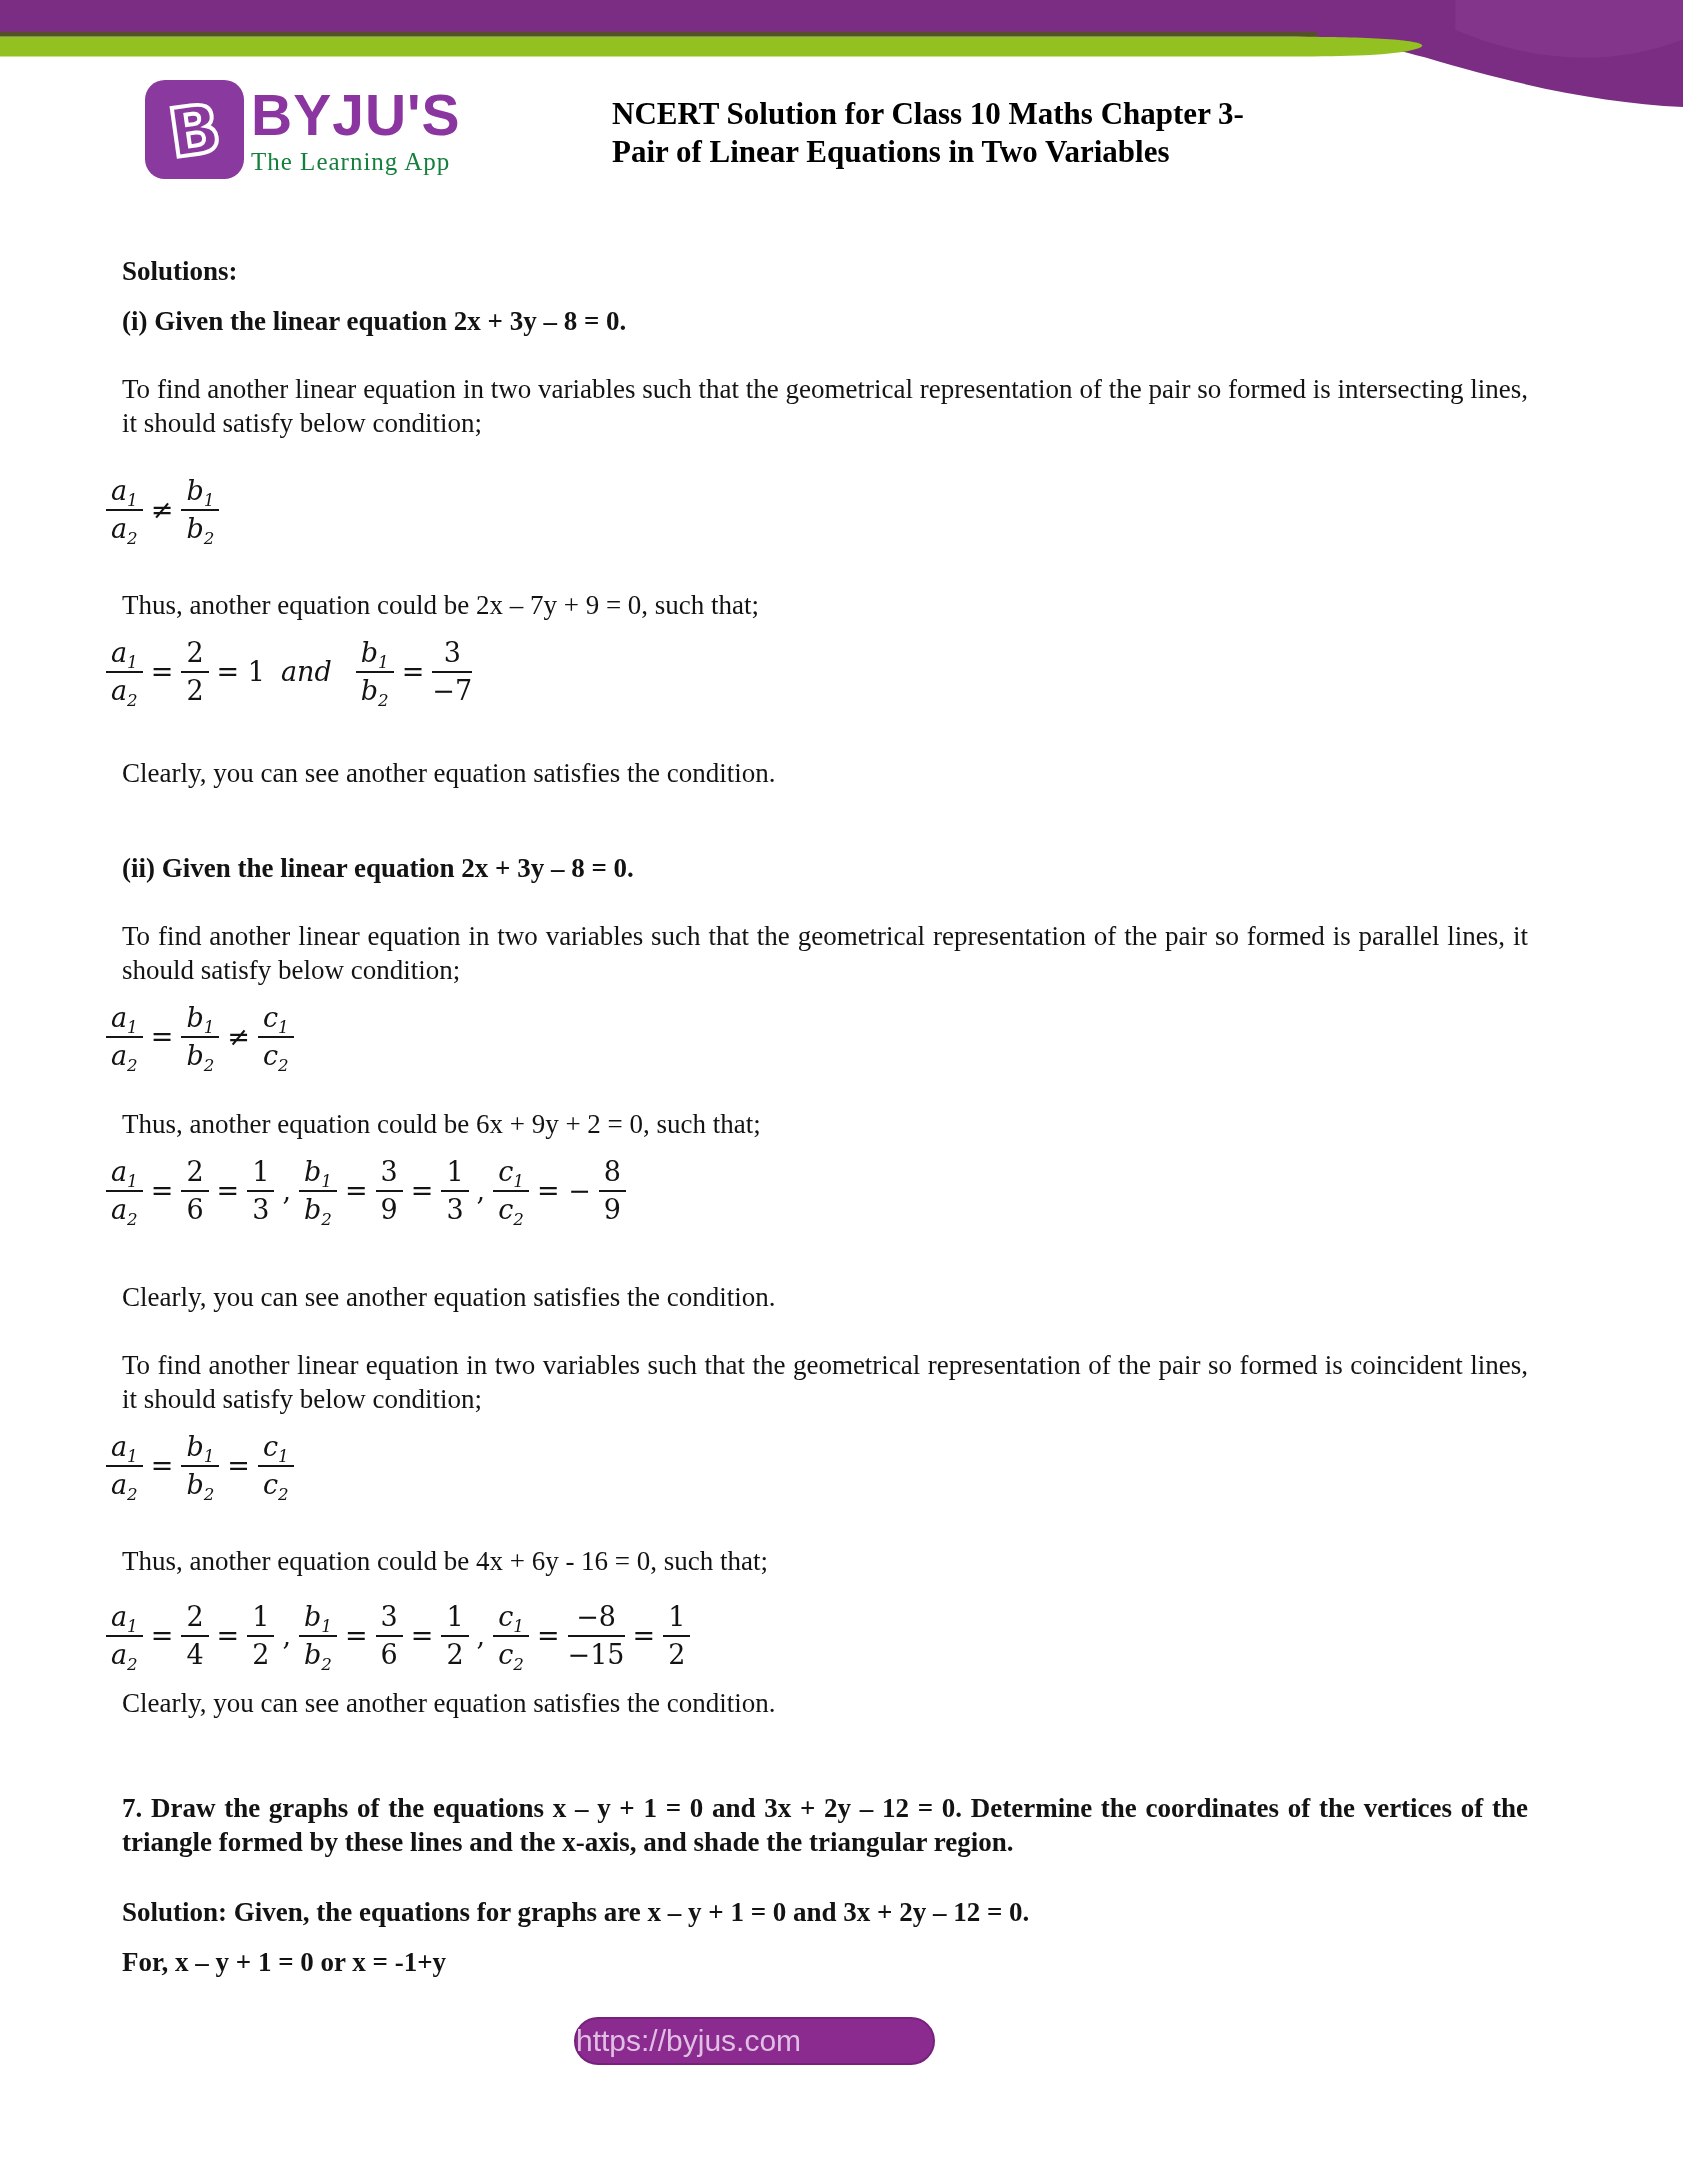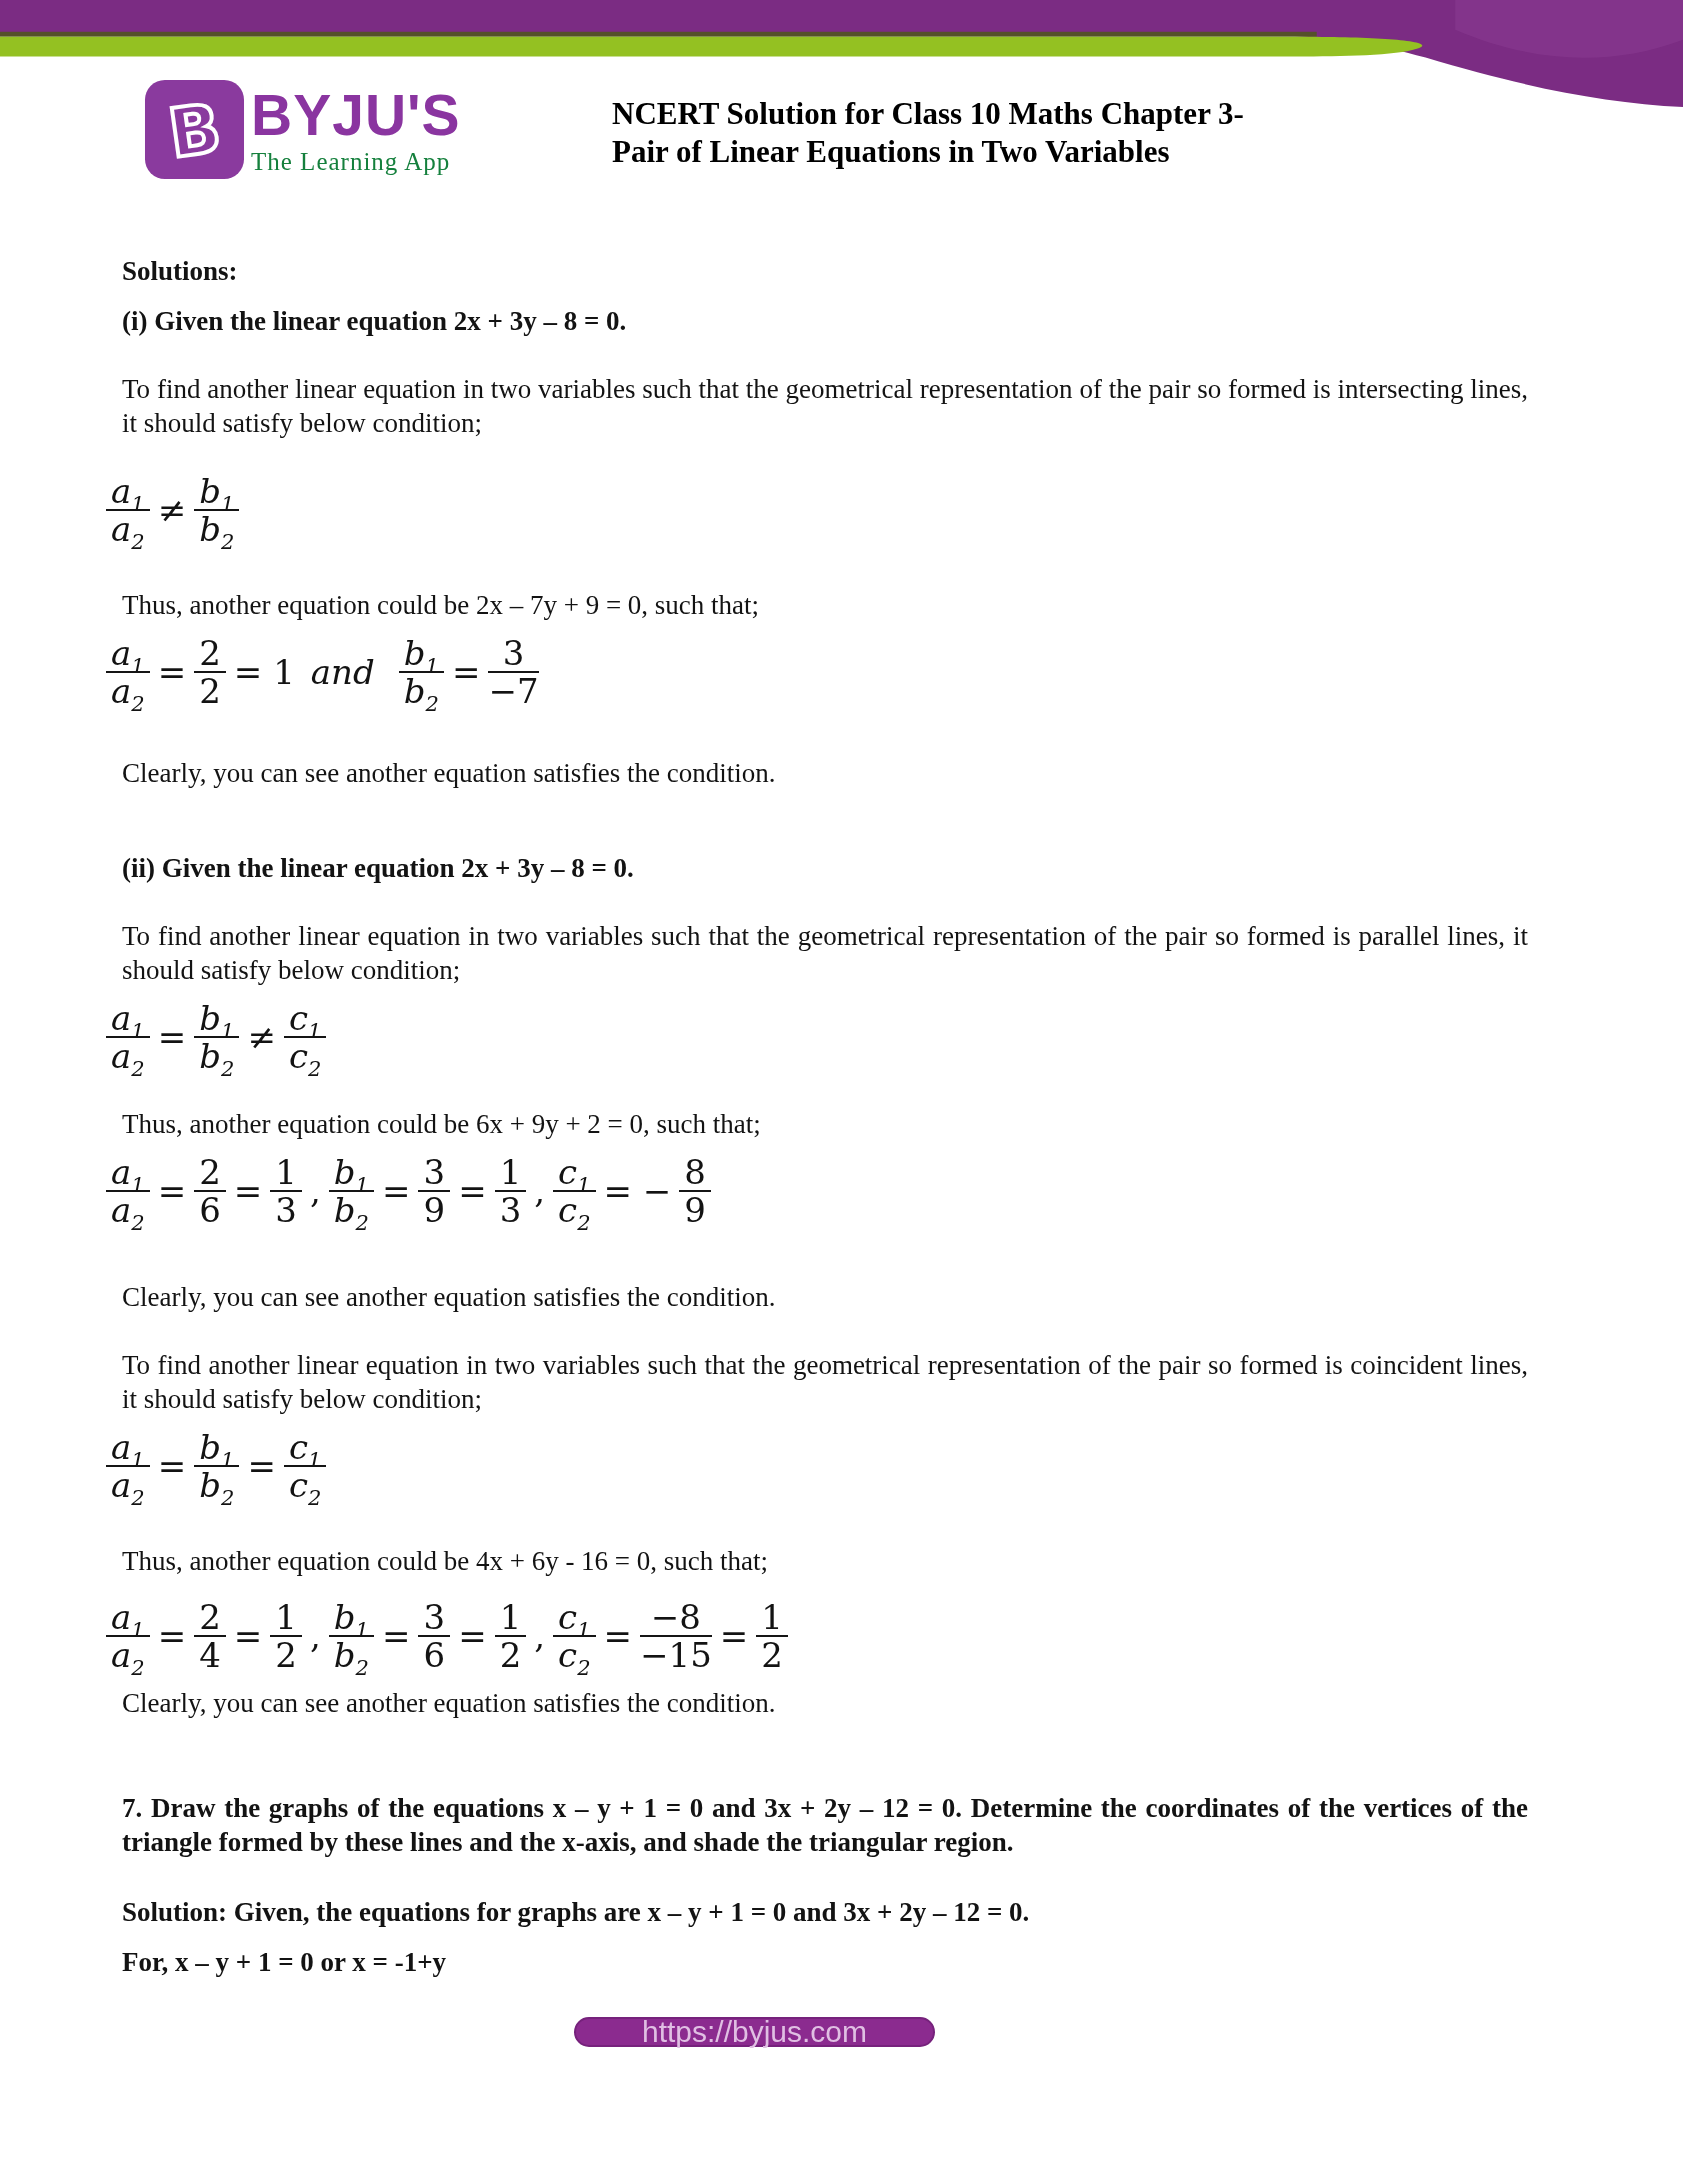--- a/index.html
+++ b/index.html
@@ -18,38 +18,38 @@
   
   .content{position:absolute;top:238px;left:106px;right:139px;font-size:27px;line-height:34px;}
   .content p{margin:16px;}
   .b{font-weight:bold;}
   .j{text-align:justify;}
   .mt34{margin-top:34px!important;}
   .mt36{margin-top:36px!important;}
   .mt62{margin-top:61px!important;}
   .mt72{margin-top:71px!important;}
   
-  .mathline{font-family:"DejaVu Serif", serif;font-size:34px;display:flex;align-items:center;flex-wrap:wrap;}
+  .mathline{font-family:"DejaVu Serif", serif;font-size:27px;display:flex;align-items:center;flex-wrap:wrap;}
   .mathline .frac{display:inline-block;text-align:center;vertical-align:middle;}
   .mathline .frac .num{display:block;border-bottom:2.5px solid #151515;padding:0 5px 3px;line-height:30px;}
   .mathline .frac .den{display:block;padding-top:3px;line-height:30px;}
   .mathline .it{font-style:italic;}
   .mathline .mtok{margin:0 8px;}
   .mathline sub{font-size:0.62em;line-height:0;}
   .m1{margin:36px 0 44px;}
   .m2{margin:6px 0 50px;}
   .m3{margin:4px 0 36px;}
   .m4{margin:6px 0 55px;}
   .m5{margin:4px 0 44px;}
   .m6{margin:24px 0 4px;}
   
   .pill{
-    position:absolute;left:574px;top:2017px;width:361px;height:30px;
+    position:absolute;left:574px;top:2017px;width:361px;height:48px;
     background:#8b2b8f;border:2px solid #76227c;border-radius:26px;
-    display:flex;align-items:center;justify-content:center;box-sizing:border-box;
+    display:flex;align-items:center;justify-content:flex-start;box-sizing:border-box;
     font-family:"Liberation Sans", sans-serif;font-size:30px;color:#e0bfe3;
   }
 </style>
 </head>
 <body>
 
 <svg class="banner" width="1683" height="119" viewBox="0 0 1700 120">
   <path d="M0,0 H1700 V108 C1620,104 1540,88 1440,58 C1370,38 1300,33 1200,33 L0,33 Z" fill="#7b2c83"></path>
   <path d="M1700,0 V40 C1620,70 1540,60 1470,30 L1470,0 Z" fill="#8a3d92" opacity="0.55"></path>
   <rect x="0" y="32" width="1330" height="5" fill="#55502a"></rect>

